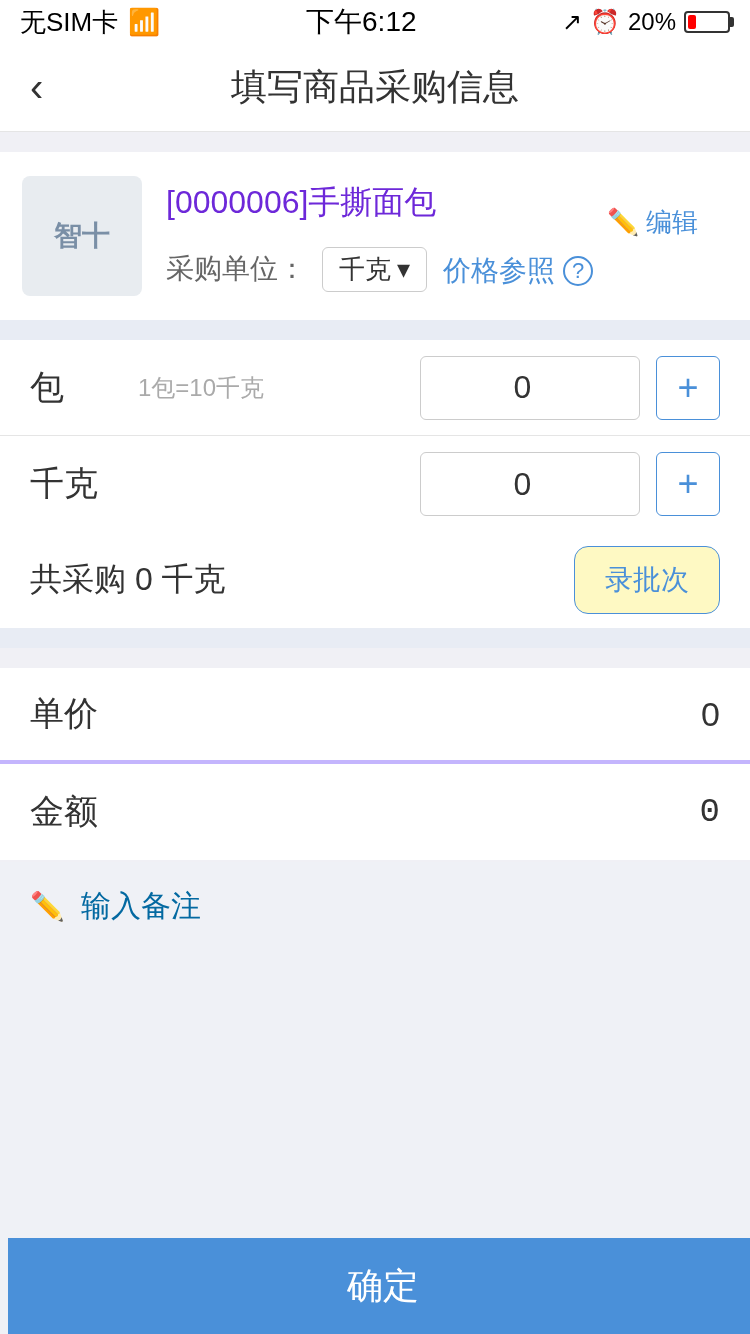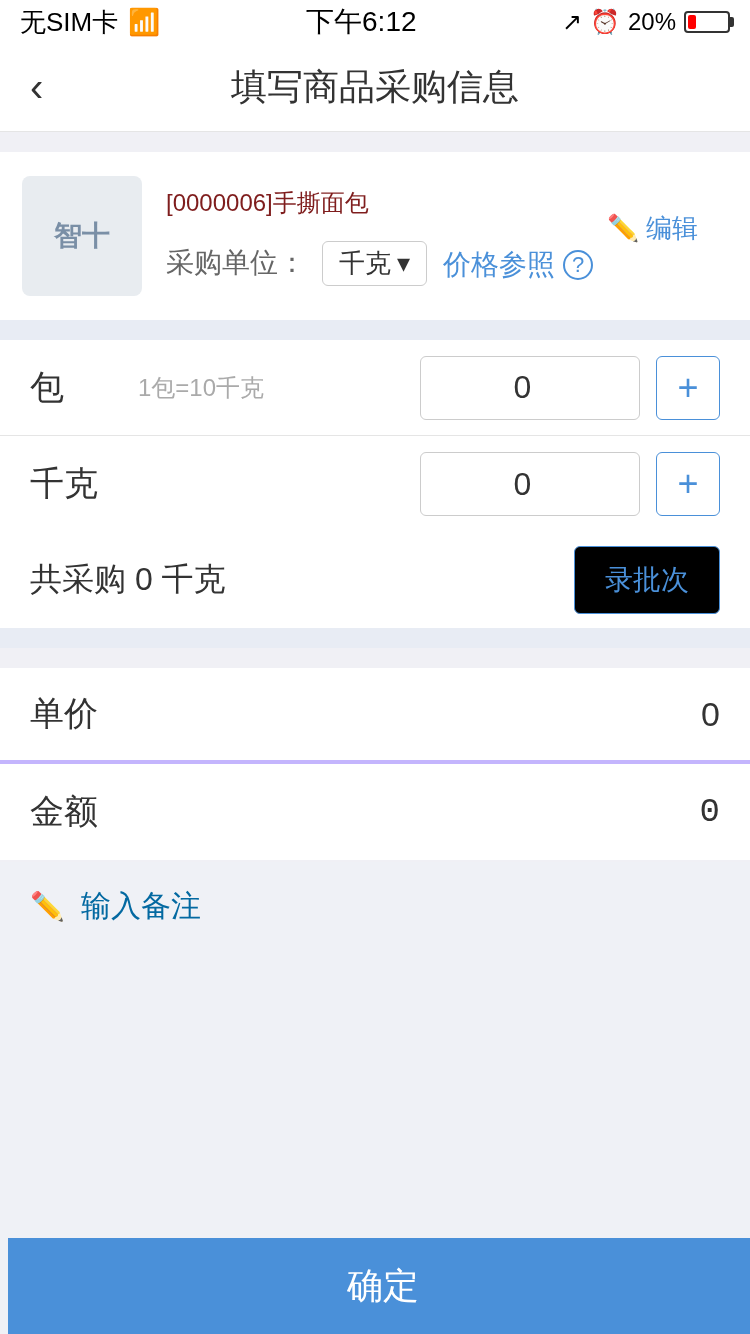--- a/index.html
+++ b/index.html
@@ -82,22 +82,22 @@
       justify-content: center;
       flex-shrink: 0;
     }
     .product-logo-text {
       font-size: 28px;
       color: #7a8fa6;
       font-weight: bold;
       text-align: center;
     }
     .product-name {
-      font-size: 24px;
-      color: #7f1d1d;
+      font-size: 32px;
+      color: #6d28d9;
       font-weight: 500;
     }
     .product-unit-row {
       display: flex;
       align-items: center;
       gap: 16px;
       margin-top: 22px;
     }
     .product-unit-label { font-size: 28px; color: #666; }
     .unit-select {
@@ -184,25 +184,25 @@
       display: flex;
       align-items: center;
       padding: 0 30px;
       height: 96px;
       background: #fff;
     }
     .total-label { font-size: 32px; color: #333; }
     .total-spacer { flex: 1; }
     .record-btn {
       border: 1px solid #4a90d9;
-      border-radius: 6px;
+      border-radius: 14px;
       padding: 14px 30px;
       font-size: 28px;
       color: #4a90d9;
-      background: #000000;
+      background: #fef9c3;
       cursor: pointer;
     }
 
     
     .info-section { background: #fff; margin-top: 20px; }
     .info-row {
       display: flex;
       align-items: center;
       padding: 0 30px;
       height: 96px;

